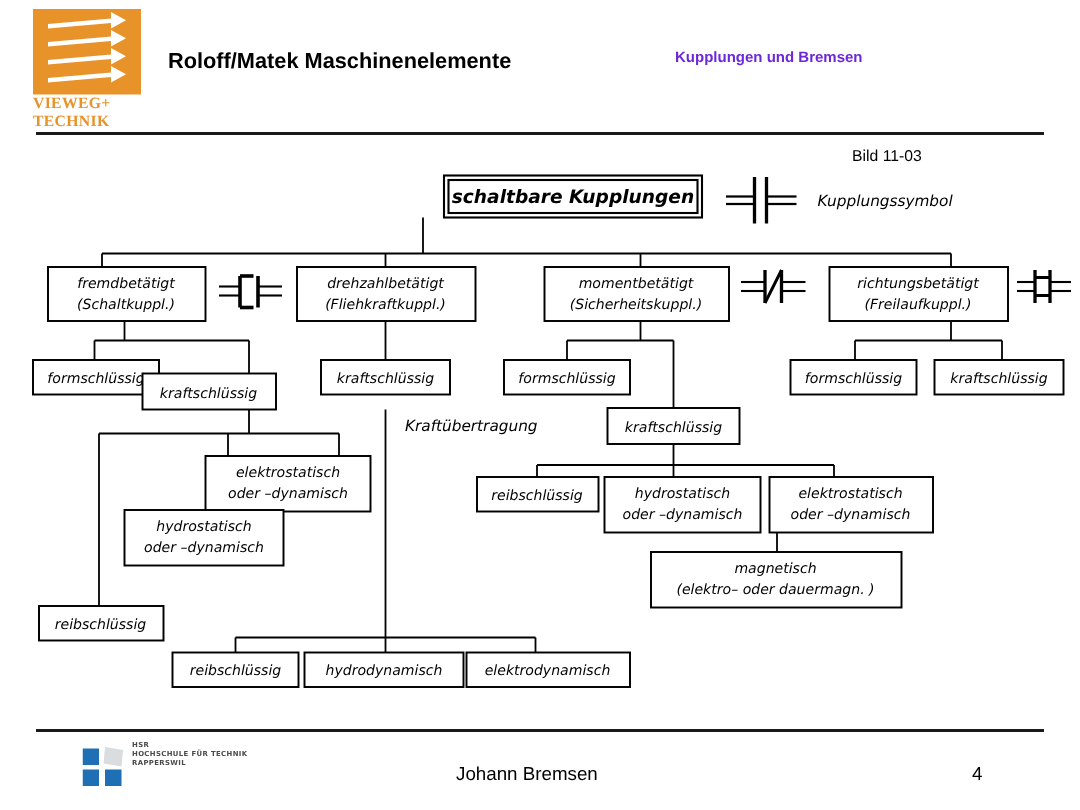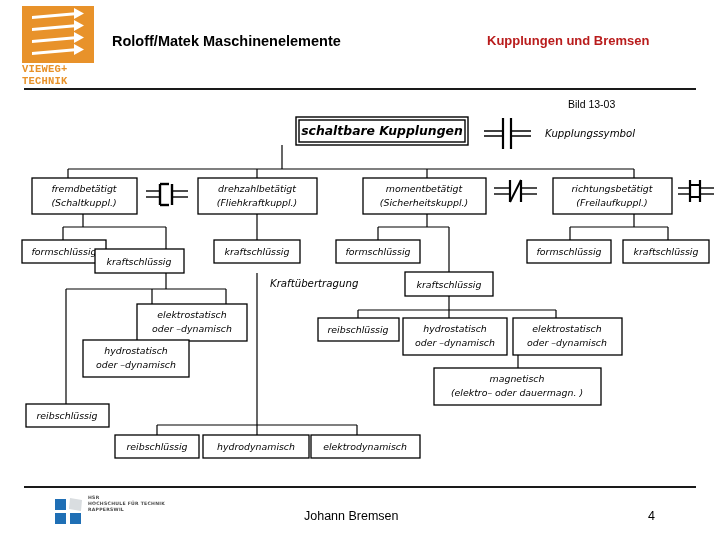--- a/index.html
+++ b/index.html
@@ -7,24 +7,24 @@
     width:720px;height:540px;background:#ffffff;
     font-family:"Liberation Sans",sans-serif;
     overflow:hidden;position:relative;
   }
   
   #header{position:absolute;left:0;top:0;width:720px;height:96px;}
   #logo-block{position:absolute;left:22px;top:6px;width:84px;height:86px;}
   #logo-square{position:absolute;left:0;top:0;width:72px;height:57px;background:#E8922A;}
   #logo-square svg{display:block;}
   #logo-wordmark{position:absolute;left:0;top:58px;width:84px;
-    font-family:Liberation Mono, monospace;font-weight:bold;font-size:10.5px;
+    font-family:Liberation Serif, serif;font-weight:bold;font-size:10.5px;
     color:#E8922A;line-height:11.5px;letter-spacing:.2px;}
   #title-left{position:absolute;left:112px;top:33px;font-size:14.5px;font-weight:bold;color:#000;white-space:nowrap;text-align:center;}
-  #title-right{position:absolute;left:450px;top:33px;font-size:13px;font-weight:bold;color:#b91c1c;white-space:nowrap;margin-left:37px;}
+  #title-right{position:absolute;left:450px;top:33px;font-size:10px;font-weight:bold;color:#6d28d9;white-space:nowrap;}
   #header-rule{position:absolute;left:24px;top:88px;width:672px;height:2px;background:#1a1a1a;}
   #bild-label{position:absolute;left:568px;top:98px;font-size:10.5px;color:#000;}
 
   
   #diagram{position:absolute;left:0;top:112px;width:645px;height:360px;}
   #diagram svg{display:block;}
 
   .nd{font-family:"DejaVu Sans",sans-serif;font-style:italic;font-size:9.4px;fill:#000;}
   .nd-root{font-family:"DejaVu Sans",sans-serif;font-style:italic;font-weight:bold;font-size:12.4px;fill:#000;}
   .nd-free{font-family:"DejaVu Sans",sans-serif;font-style:italic;font-size:10.2px;fill:#000;}
@@ -66,21 +66,21 @@
       <div>VIEWEG+</div>
       <div>TECHNIK</div>
     </div>
   </div>
 
   <div id="title-left">Roloff/Matek Maschinenelemente</div>
   <div id="title-right">Kupplungen und Bremsen</div>
   <div id="header-rule"></div>
 </div>
 
-<div id="bild-label">Bild 13-03</div>
+<div id="bild-label">Bild 11-03</div>
 
 <div id="diagram">
 <svg width="720" height="360" viewBox="0 0 720 360">
 
   <g>
 
     <path class="ln" d="M282 33 L282 57"></path>
 
     <path class="ln" d="M68 57 L634 57"></path>
 

